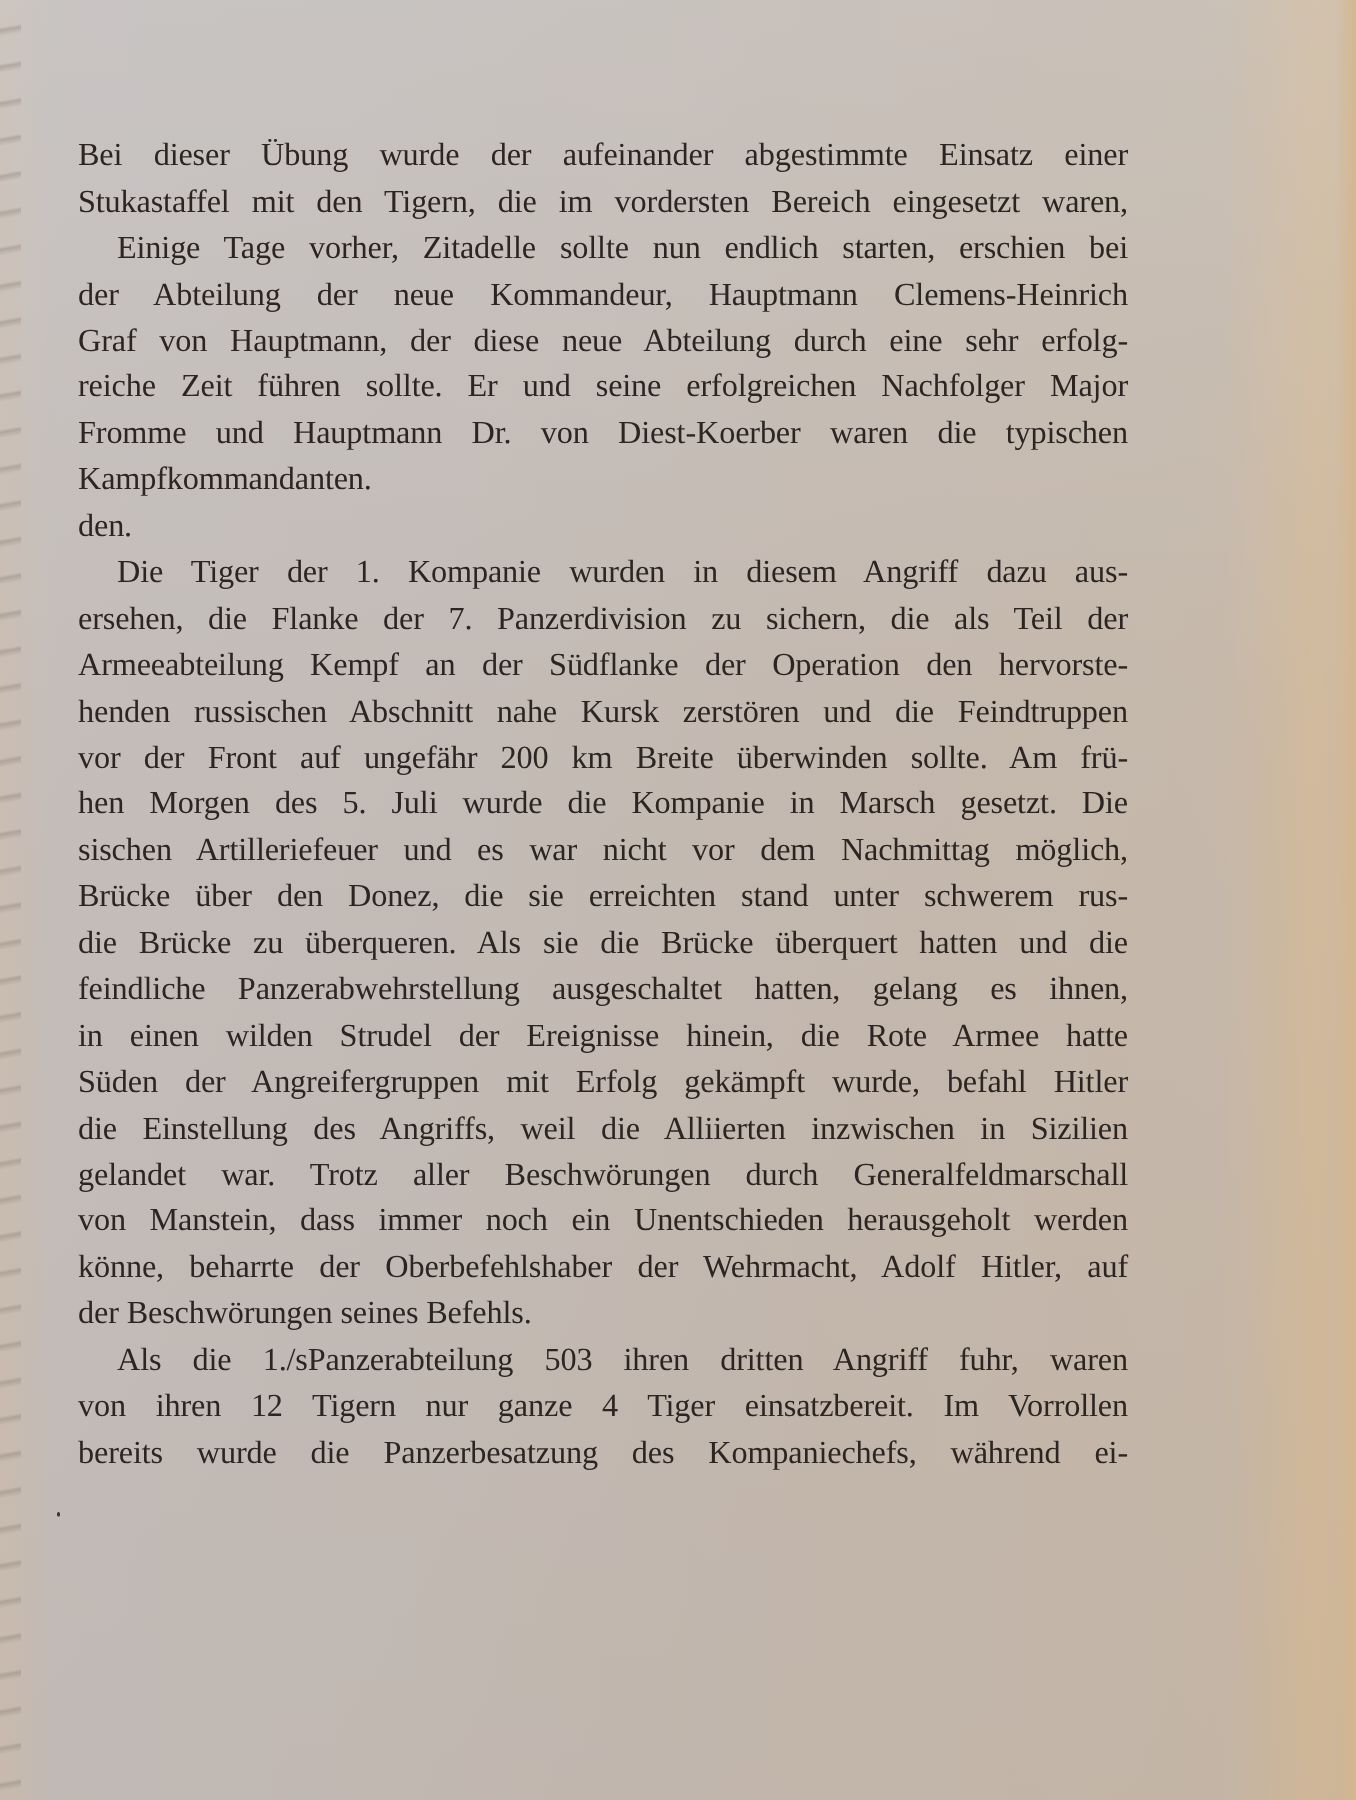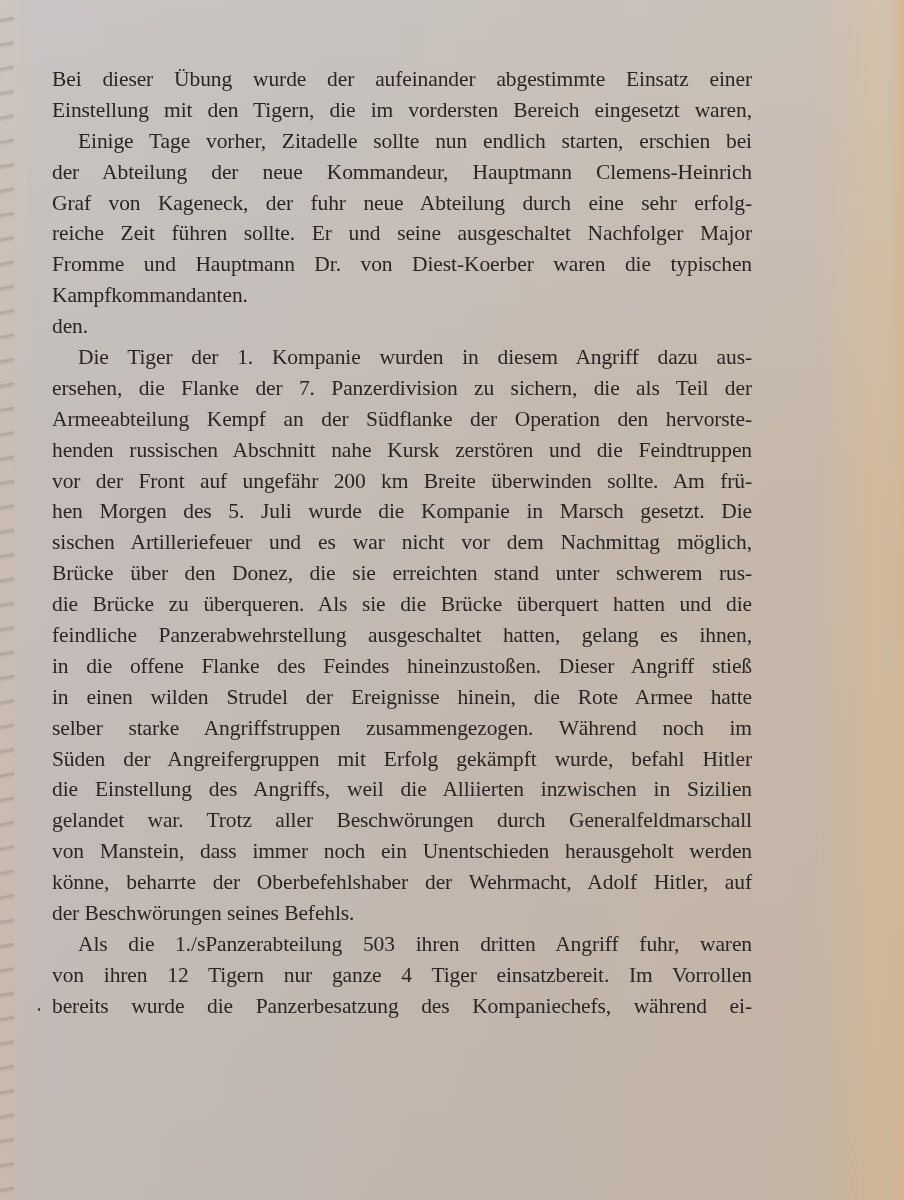--- a/index.html
+++ b/index.html
@@ -34,21 +34,21 @@
       position: absolute;
       right: 0;
       top: 0;
       width: 14px;
       height: 1200px;
       background: linear-gradient(90deg, rgba(210,180,140,0.0), rgba(214,182,140,0.9));
     }
     .text-block {
       position: absolute;
       left: 52px;
-      top: 64px;
+      top: 88px;
       width: 700px;
     }
     .line {
       display: block;
       height: 30.9px;
       line-height: 30.9px;
       font-size: 21.5px;
       white-space: nowrap;
       text-align: justify;
       text-align-last: justify;
@@ -75,50 +75,48 @@
 
 <div class="page-shade"></div>
 <div class="left-edge"></div>
 <div class="right-edge"></div>
 <div class="speck"></div>
 
 <div class="text-block">
 
   <div>
     <span class="line">Bei dieser Übung wurde der aufeinander abgestimmte Einsatz einer</span>
-    <span class="line">Einstellung mit den Tigern, die im vordersten Bereich eingesetzt waren,</span>
+    <span class="line">Stukastaffel mit den Tigern, die im vordersten Bereich eingesetzt waren,</span>
   </div>
 
   <div>
     <span class="line indent">Einige Tage vorher, Zitadelle sollte nun endlich starten, erschien bei</span>
     <span class="line">der Abteilung der neue Kommandeur, Hauptmann Clemens-Heinrich</span>
-    <span class="line">Graf von Kageneck, der fuhr neue Abteilung durch eine sehr erfolg-</span>
-    <span class="line">reiche Zeit führen sollte. Er und seine ausgeschaltet Nachfolger Major</span>
+    <span class="line">Graf von Hauptmann, der diese neue Abteilung durch eine sehr erfolg-</span>
+    <span class="line">reiche Zeit führen sollte. Er und seine erfolgreichen Nachfolger Major</span>
     <span class="line">Fromme und Hauptmann Dr. von Diest-Koerber waren die typischen</span>
     <span class="line last">Kampfkommandanten.</span>
   </div>
 
   <div>
     <span class="line last">den.</span>
   </div>
 
   <div>
     <span class="line indent">Die Tiger der 1. Kompanie wurden in diesem Angriff dazu aus-</span>
     <span class="line">ersehen, die Flanke der 7. Panzerdivision zu sichern, die als Teil der</span>
     <span class="line">Armeeabteilung Kempf an der Südflanke der Operation den hervorste-</span>
     <span class="line">henden russischen Abschnitt nahe Kursk zerstören und die Feindtruppen</span>
     <span class="line">vor der Front auf ungefähr 200 km Breite überwinden sollte. Am frü-</span>
     <span class="line">hen Morgen des 5. Juli wurde die Kompanie in Marsch gesetzt. Die</span>
     <span class="line">sischen Artilleriefeuer und es war nicht vor dem Nachmittag möglich,</span>
     <span class="line">Brücke über den Donez, die sie erreichten stand unter schwerem rus-</span>
     <span class="line">die Brücke zu überqueren. Als sie die Brücke überquert hatten und die</span>
     <span class="line">feindliche Panzerabwehrstellung ausgeschaltet hatten, gelang es ihnen,</span>
-    <span class="line">in die offene Flanke des Feindes hineinzustoßen. Dieser Angriff stieß</span>
     <span class="line">in einen wilden Strudel der Ereignisse hinein, die Rote Armee hatte</span>
-    <span class="line">selber starke Angriffstruppen zusammengezogen. Während noch im</span>
     <span class="line">Süden der Angreifergruppen mit Erfolg gekämpft wurde, befahl Hitler</span>
     <span class="line">die Einstellung des Angriffs, weil die Alliierten inzwischen in Sizilien</span>
     <span class="line">gelandet war. Trotz aller Beschwörungen durch Generalfeldmarschall</span>
     <span class="line">von Manstein, dass immer noch ein Unentschieden herausgeholt werden</span>
     <span class="line">könne, beharrte der Oberbefehlshaber der Wehrmacht, Adolf Hitler, auf</span>
     <span class="line last">der Beschwörungen seines Befehls.</span>
   </div>
 
   <div>
     <span class="line indent">Als die 1./sPanzerabteilung 503 ihren dritten Angriff fuhr, waren</span>

